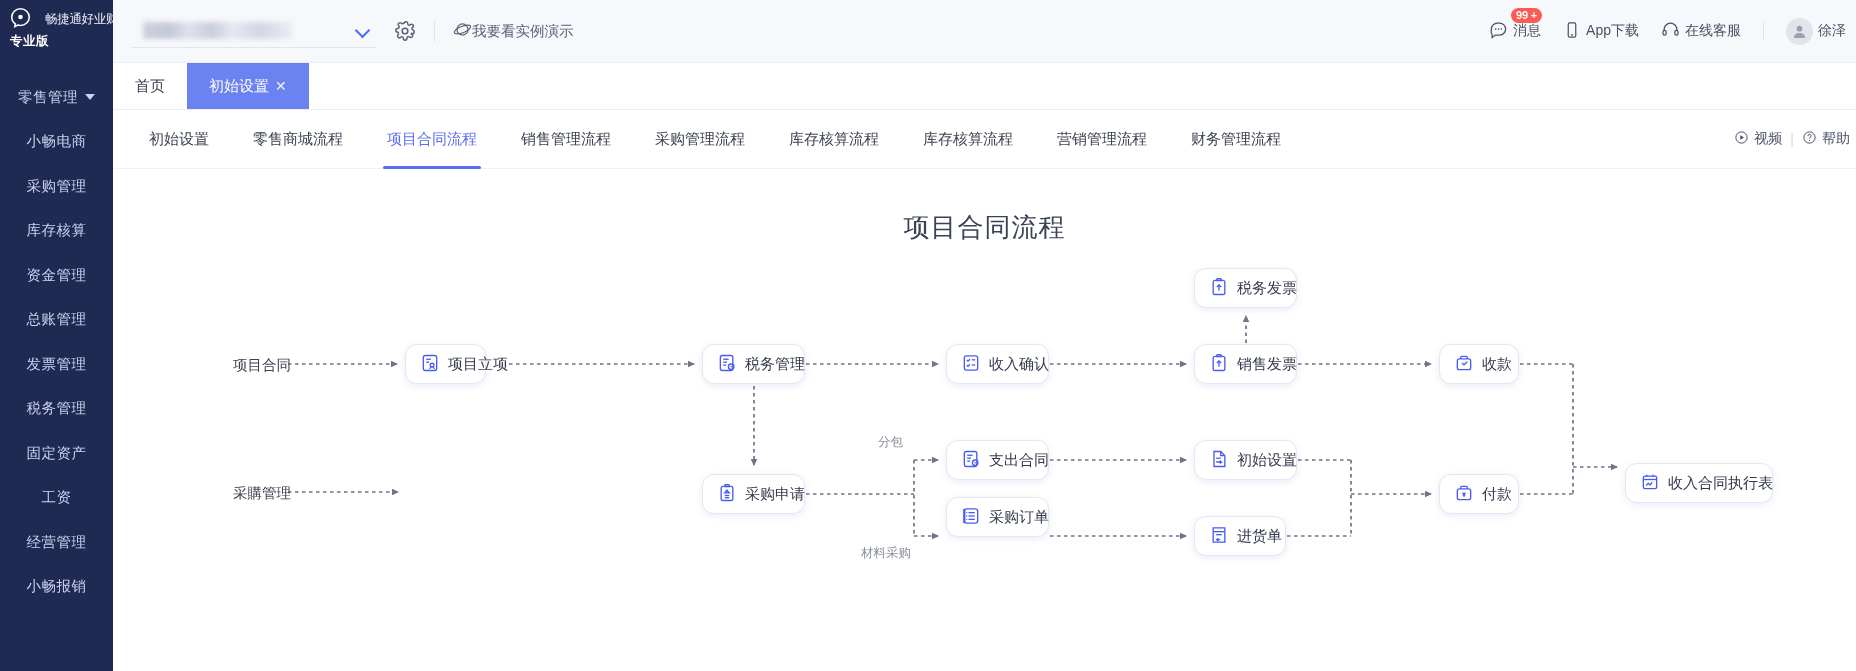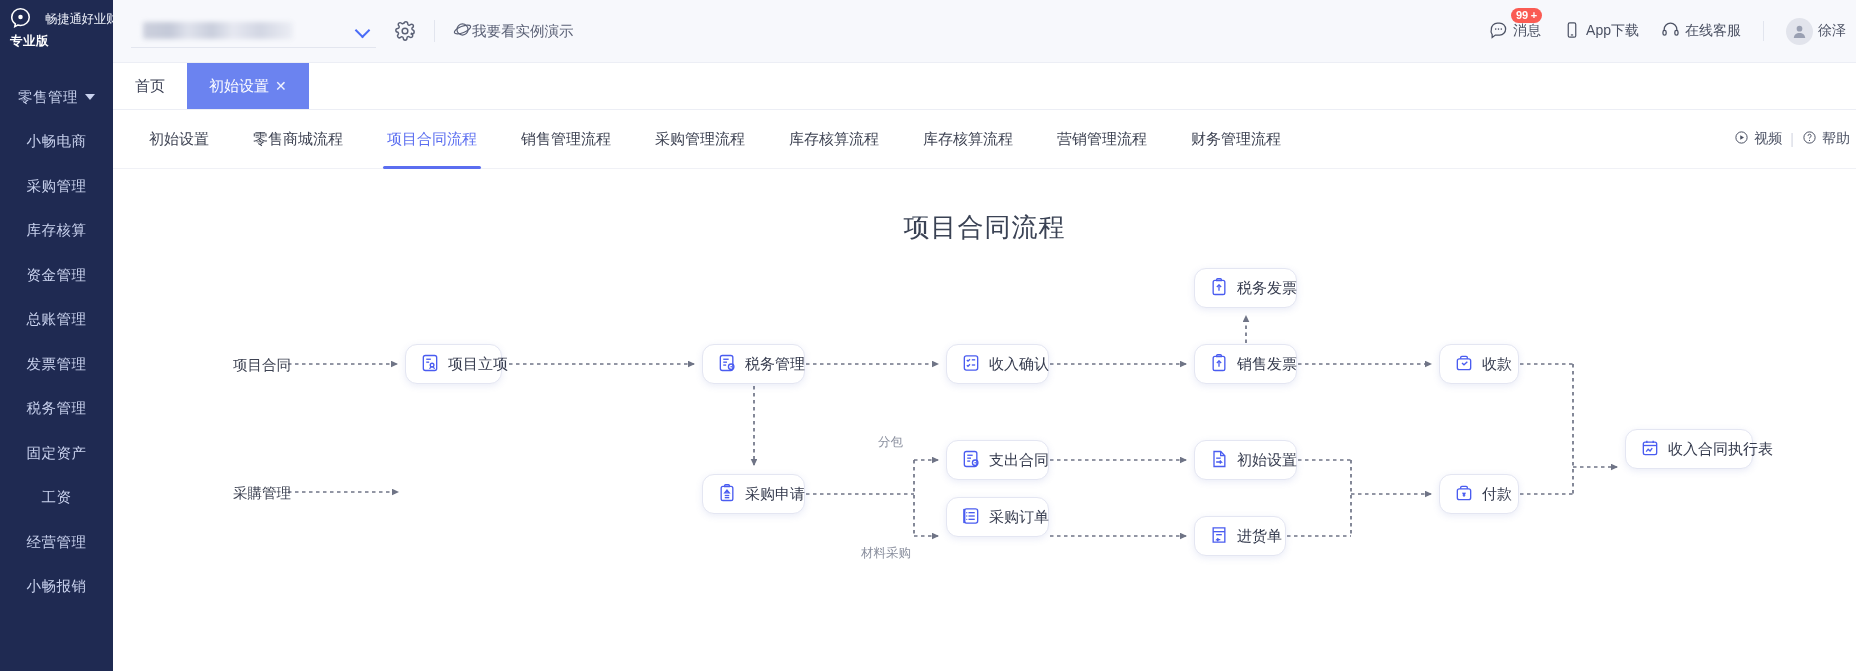--- a/index.html
+++ b/index.html
@@ -399,21 +399,21 @@
         <line x1="1460" y1="298" x2="1504" y2="298" marker-end="url(#ar)"></line>
       </g>
     </svg>
 
     <div class="rowlabel" style="left:120px; top:187px">项目合同</div>
     <div class="rowlabel" style="left:120px; top:315px">采購管理</div>
 
     <div class="edgelabel" style="left:765px; top:265px">分包</div>
     <div class="edgelabel" style="left:748px; top:376px">材料采购</div>
 
-    <div class="node" style="left:292px; top:175px; width:97px">
+    <div class="node" style="left:292px; top:175px; width:81px">
       <span>
         <svg viewBox="0 0 24 24" width="20" height="20" fill="none" stroke="#4a5cf0" stroke-width="1.6">
           <rect x="4" y="3" width="16" height="18" rx="2.5"></rect>
           <line x1="7.5" y1="7.5" x2="13" y2="7.5"></line>
           <line x1="7.5" y1="11" x2="11" y2="11"></line>
           <circle cx="14.5" cy="14.5" r="2.2"></circle>
           <path d="M11.6 19c.4-1.6 1.5-2.4 2.9-2.4s2.5.8 2.9 2.4"></path>
         </svg>
       </span>
       <span>项目立项</span>
@@ -474,21 +474,21 @@
       <span>
         <svg viewBox="0 0 24 24" width="20" height="20" fill="none" stroke="#4a5cf0" stroke-width="1.6">
           <rect x="4" y="7" width="16" height="13" rx="2.4"></rect>
           <path d="M8 7V5.4C8 4.6 8.7 4 9.5 4h5c.8 0 1.5.6 1.5 1.4V7"></path>
           <path d="M9.6 12l2.4 2.2L16 10.6"></path>
         </svg>
       </span>
       <span>收款</span>
     </div>
 
-    <div class="node" style="left:1512px; top:260px; width:128px">
+    <div class="node" style="left:1512px; top:294px; width:148px">
       <span>
         <svg viewBox="0 0 24 24" width="20" height="20" fill="none" stroke="#4a5cf0" stroke-width="1.6">
           <rect x="4" y="5" width="16" height="15" rx="2.2"></rect>
           <line x1="4" y1="9" x2="20" y2="9"></line>
           <line x1="8.2" y1="3.2" x2="8.2" y2="6"></line>
           <line x1="15.8" y1="3.2" x2="15.8" y2="6"></line>
           <path d="M7.4 16.4l2.4-3 2.3 2.2 2.6-3.4"></path>
         </svg>
       </span>
       <span>收入合同执行表</span>

